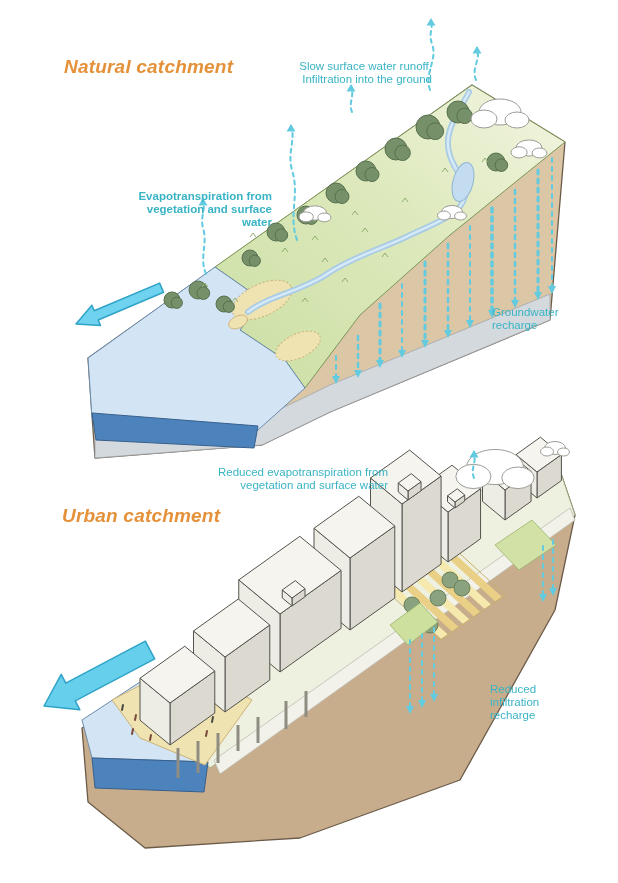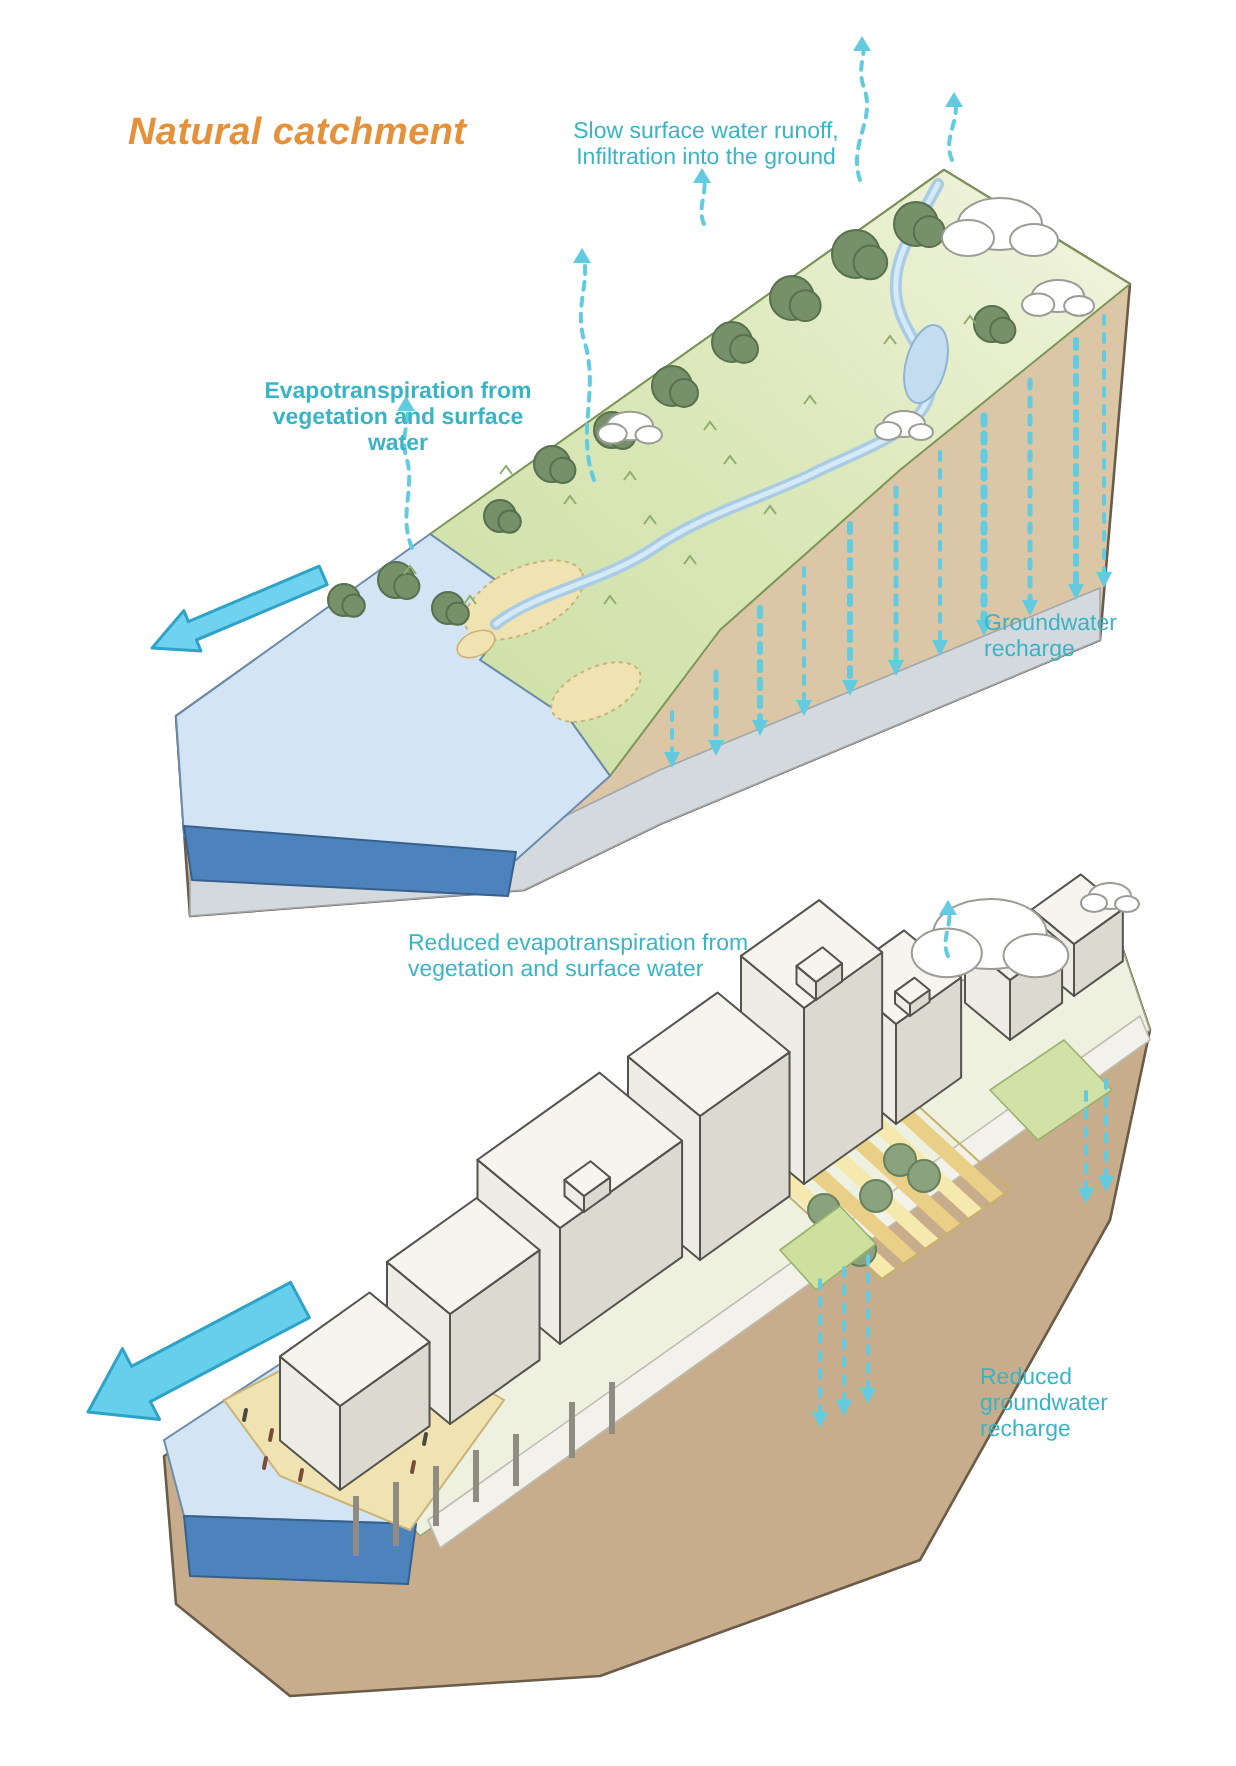--- a/index.html
+++ b/index.html
@@ -1,22 +1,22 @@
 <!DOCTYPE html>
 <html><head>
 <meta charset="utf-8">
 <style>
   html,body{margin:0;padding:0;background:#fff;}
   .page{position:relative;width:618px;height:883px;background:#ffffff;
         font-family:"Liberation Sans",sans-serif;overflow:hidden;}
   .page svg{position:absolute;left:0;top:0;}
   .lbl{position:absolute;font-size:11.5px;color:#3ab4c5;line-height:1.14;
        white-space:pre-line;}
-  .ctr{text-align:center}
-  .rgt{}
+  .ctr{text-align:right}
+  .rgt{text-align:right}
   .ttl{position:absolute;font-size:19px;font-weight:bold;font-style:italic;
        color:#e5913a;letter-spacing:.2px;}
 </style>
 </head>
 <body>
 
 <div class="page">
 
 <svg width="618" height="883" viewBox="0 0 618 883">
   <defs>
@@ -358,19 +358,20 @@
 </svg>
 
 <div class="ttl" style="left:64px;top:56px;">Natural catchment</div>
 <div class="lbl ctr" style="left:274px;top:60px;width:158px;">Slow surface water runoff,
 Infiltration into the ground</div>
 <div class="lbl ctr" style="left:126px;top:190px;width:146px;font-weight:bold;">Evapotranspiration from
 vegetation and surface water</div>
 <div class="lbl" style="left:492px;top:306px;">Groundwater
 recharge</div>
 
+<div class="ttl" style="left:62px;top:505px;">Urban catchment</div>
 <div class="lbl rgt" style="left:204px;top:466px;width:184px;">Reduced evapotranspiration from
 vegetation and surface water</div>
 <div class="lbl" style="left:490px;top:683px;">Reduced
-groundwater
+infiltration
 recharge</div>
 
 </div>
 
 </body></html>

